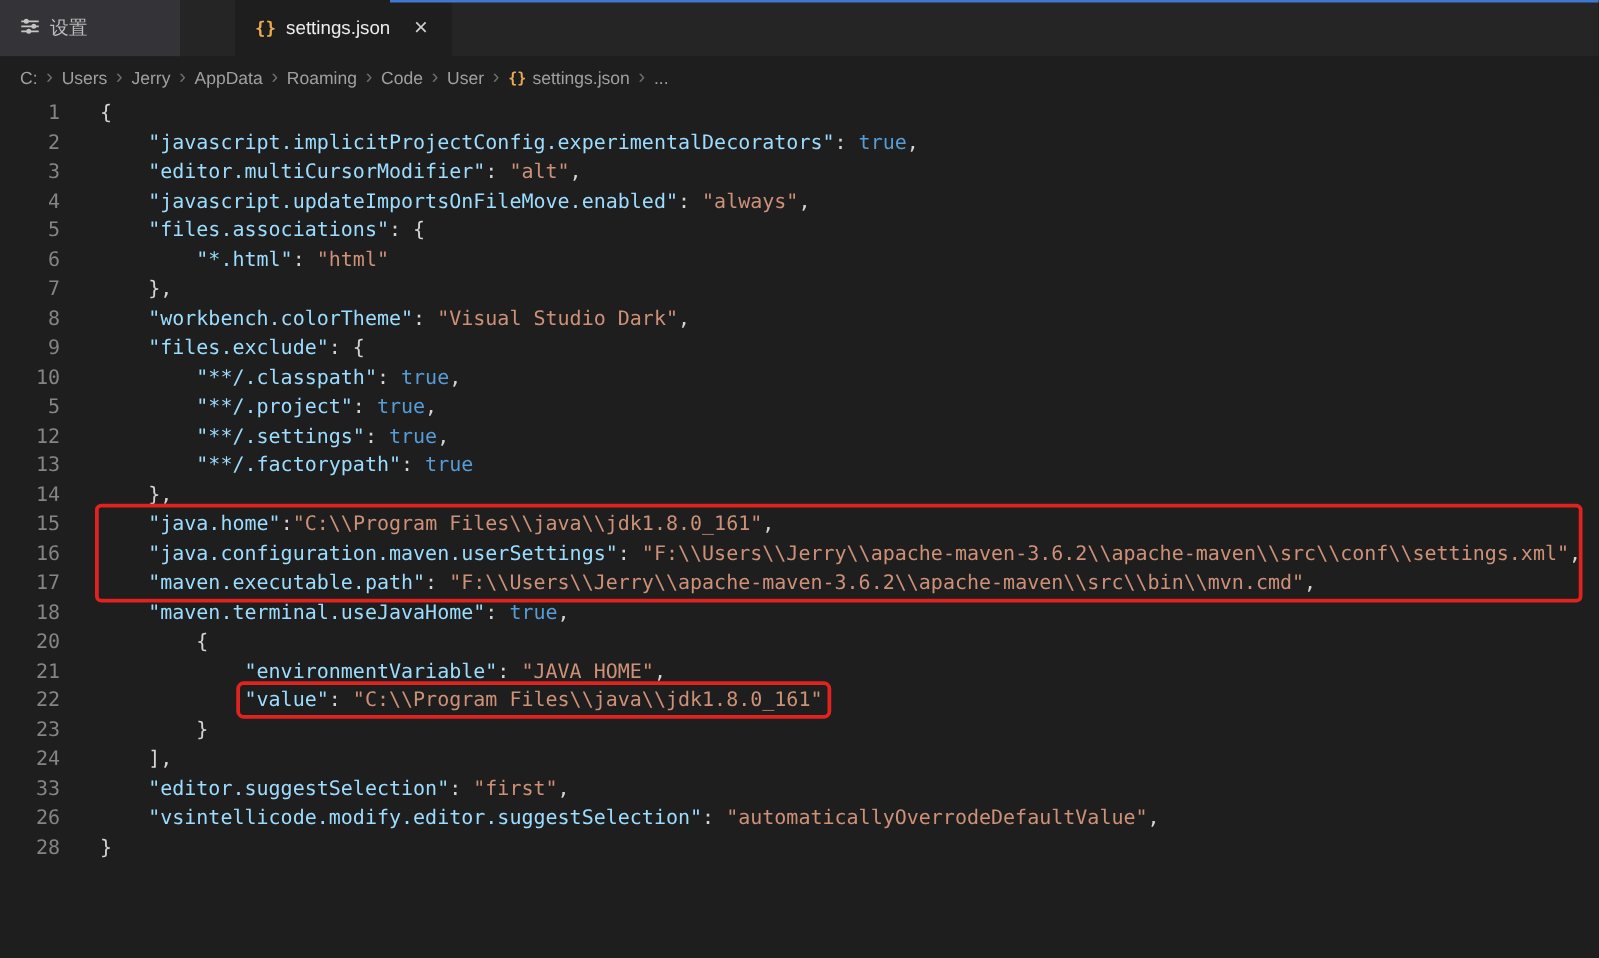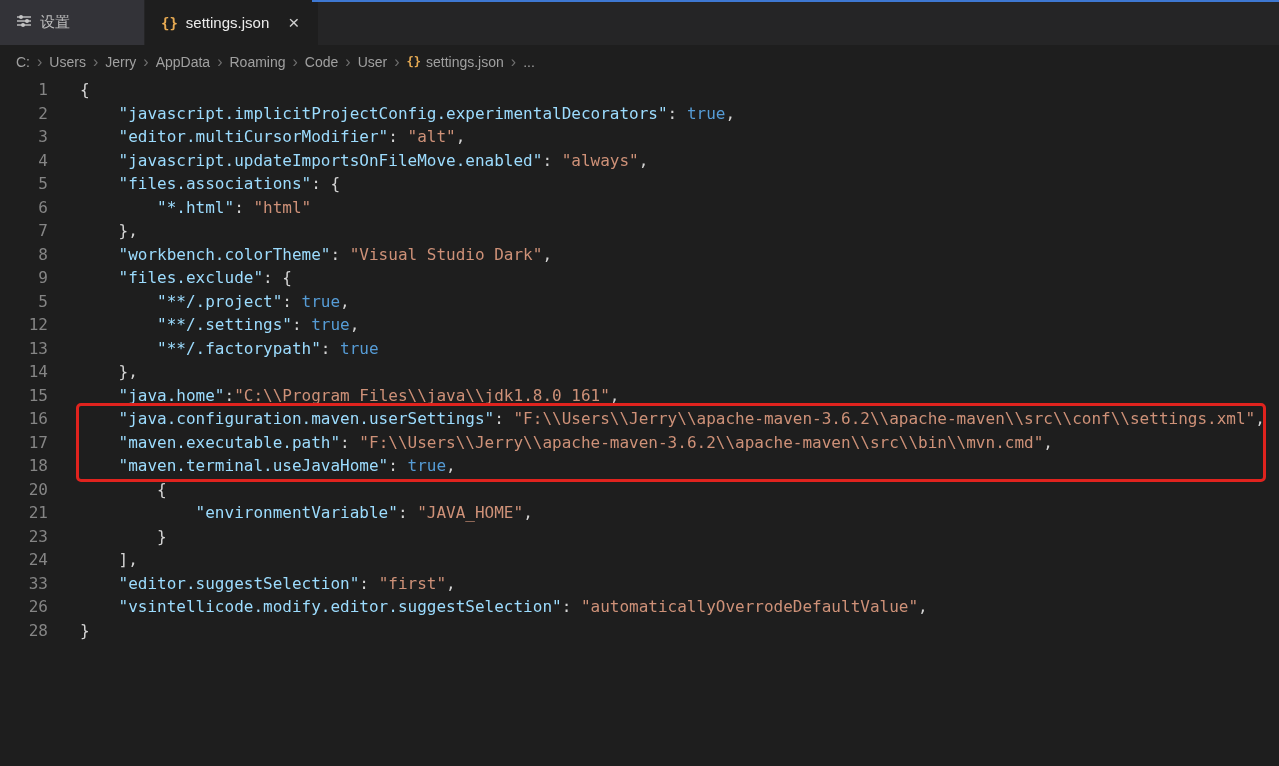--- a/index.html
+++ b/index.html
@@ -10,20 +10,21 @@
     position: relative;
   }
 
   
   .tabbar {
     height:45px;
     background: var(--tabbar-bg, #252526);
     display:flex;
     align-items:stretch;
     position:relative;
+    gap:43px;
   }
   .tab {
     display:flex;
     align-items:center;
     gap:8px;
     padding:0 16px;
     min-width:145px;
     font-size:15px;
     cursor:pointer;
     border-right:1px solid #252526;
@@ -191,30 +192,32 @@
     <div class="lines">
         <div class="line"><span class="ln">1</span><span class="code"><span class="tok-punct">{</span></span></div>
         <div class="line"><span class="ln">2</span><span class="code"><span class="tok-punct">    </span><span class="tok-key">"javascript.implicitProjectConfig.experimentalDecorators"</span><span class="tok-punct">: </span><span class="tok-bool">true</span><span class="tok-punct">,</span></span></div>
         <div class="line"><span class="ln">3</span><span class="code"><span class="tok-punct">    </span><span class="tok-key">"editor.multiCursorModifier"</span><span class="tok-punct">: </span><span class="tok-str">"alt"</span><span class="tok-punct">,</span></span></div>
         <div class="line"><span class="ln">4</span><span class="code"><span class="tok-punct">    </span><span class="tok-key">"javascript.updateImportsOnFileMove.enabled"</span><span class="tok-punct">: </span><span class="tok-str">"always"</span><span class="tok-punct">,</span></span></div>
         <div class="line"><span class="ln">5</span><span class="code"><span class="tok-punct">    </span><span class="tok-key">"files.associations"</span><span class="tok-punct">: {</span></span></div>
         <div class="line"><span class="ln">6</span><span class="code"><span class="tok-punct">        </span><span class="tok-key">"*.html"</span><span class="tok-punct">: </span><span class="tok-str">"html"</span></span></div>
         <div class="line"><span class="ln">7</span><span class="code"><span class="tok-punct">    },</span></span></div>
         <div class="line"><span class="ln">8</span><span class="code"><span class="tok-punct">    </span><span class="tok-key">"workbench.colorTheme"</span><span class="tok-punct">: </span><span class="tok-str">"Visual Studio Dark"</span><span class="tok-punct">,</span></span></div>
         <div class="line"><span class="ln">9</span><span class="code"><span class="tok-punct">    </span><span class="tok-key">"files.exclude"</span><span class="tok-punct">: {</span></span></div>
+        <div class="line"><span class="ln">10</span><span class="code"><span class="tok-punct">        </span><span class="tok-key">"**/.classpath"</span><span class="tok-punct">: </span><span class="tok-bool">true</span><span class="tok-punct">,</span></span></div>
         <div class="line"><span class="ln">5</span><span class="code"><span class="tok-punct">        </span><span class="tok-key">"**/.project"</span><span class="tok-punct">: </span><span class="tok-bool">true</span><span class="tok-punct">,</span></span></div>
         <div class="line"><span class="ln">12</span><span class="code"><span class="tok-punct">        </span><span class="tok-key">"**/.settings"</span><span class="tok-punct">: </span><span class="tok-bool">true</span><span class="tok-punct">,</span></span></div>
         <div class="line"><span class="ln">13</span><span class="code"><span class="tok-punct">        </span><span class="tok-key">"**/.factorypath"</span><span class="tok-punct">: </span><span class="tok-bool">true</span></span></div>
         <div class="line"><span class="ln">14</span><span class="code"><span class="tok-punct">    },</span></span></div>
         <div class="line"><span class="ln">15</span><span class="code"><span class="tok-punct">    </span><span class="tok-key">"java.home"</span><span class="tok-punct">:</span><span class="tok-str">"C:\\Program Files\\java\\jdk1.8.0_161"</span><span class="tok-punct">,</span></span></div>
         <div class="line"><span class="ln">16</span><span class="code"><span class="tok-punct">    </span><span class="tok-key">"java.configuration.maven.userSettings"</span><span class="tok-punct">: </span><span class="tok-str">"F:\\Users\\Jerry\\apache-maven-3.6.2\\apache-maven\\src\\conf\\settings.xml"</span><span class="tok-punct">,</span></span></div>
         <div class="line"><span class="ln">17</span><span class="code"><span class="tok-punct">    </span><span class="tok-key">"maven.executable.path"</span><span class="tok-punct">: </span><span class="tok-str">"F:\\Users\\Jerry\\apache-maven-3.6.2\\apache-maven\\src\\bin\\mvn.cmd"</span><span class="tok-punct">,</span></span></div>
         <div class="line"><span class="ln">18</span><span class="code"><span class="tok-punct">    </span><span class="tok-key">"maven.terminal.useJavaHome"</span><span class="tok-punct">: </span><span class="tok-bool">true</span><span class="tok-punct">,</span></span></div>
         <div class="line"><span class="ln">20</span><span class="code"><span class="tok-punct">        {</span></span></div>
         <div class="line"><span class="ln">21</span><span class="code"><span class="tok-punct">            </span><span class="tok-key">"environmentVariable"</span><span class="tok-punct">: </span><span class="tok-str">"JAVA_HOME"</span><span class="tok-punct">,</span></span></div>
+        <div class="line"><span class="ln">22</span><span class="code"><span class="tok-punct">            </span><span class="inline-annotation"><span class="tok-key">"value"</span><span class="tok-punct">: </span><span class="tok-str">"C:\\Program Files\\java\\jdk1.8.0_161"</span></span></span></div>
         <div class="line"><span class="ln">23</span><span class="code"><span class="tok-punct">        }</span></span></div>
         <div class="line"><span class="ln">24</span><span class="code"><span class="tok-punct">    ],</span></span></div>
         <div class="line"><span class="ln">33</span><span class="code"><span class="tok-punct">    </span><span class="tok-key">"editor.suggestSelection"</span><span class="tok-punct">: </span><span class="tok-str">"first"</span><span class="tok-punct">,</span></span></div>
         <div class="line"><span class="ln">26</span><span class="code"><span class="tok-punct">    </span><span class="tok-key">"vsintellicode.modify.editor.suggestSelection"</span><span class="tok-punct">: </span><span class="tok-str">"automaticallyOverrodeDefaultValue"</span><span class="tok-punct">,</span></span></div>
         <div class="line"><span class="ln">28</span><span class="code"><span class="tok-punct">}</span></span></div>
       </div>
   <div class="block-annotation" style="top: 325px; height: 78.5px;"></div>
     </div>
 
 </div>

